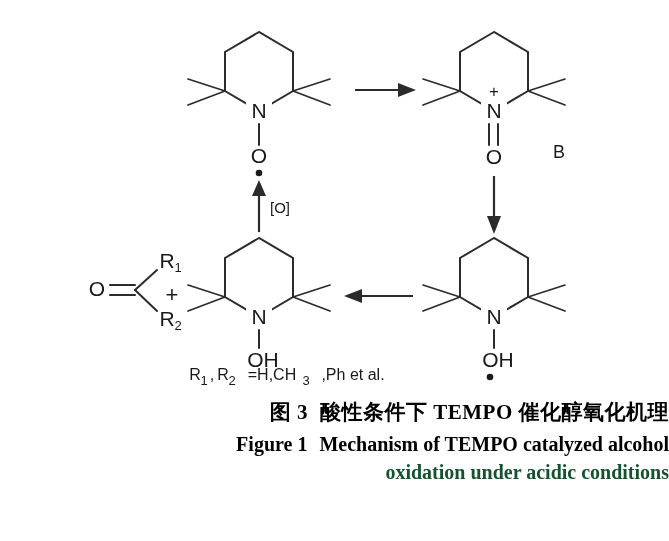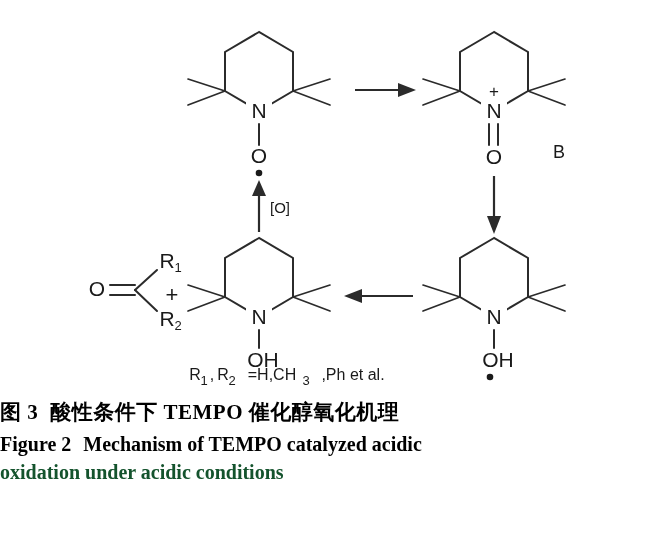--- a/index.html
+++ b/index.html
@@ -64,21 +64,21 @@
     dominant-baseline:middle;
   }
   .bond{stroke:#2b2b2b;stroke-width:2;fill:none;stroke-linecap:round;}
   .bond-thin{stroke:#2b2b2b;stroke-width:1.7;fill:none;stroke-linecap:round;}
   .arrow-line{stroke:#2b2b2b;stroke-width:2.2;fill:none;}
   .arrow-head{fill:#2b2b2b;}
   .radical-dot{fill:#1a1a1a;}
 
   #caption-area{
     position:absolute;left:0;top:398px;width:669px;
-    text-align:left;
+    text-align:right;
   }
   .caption-cn{
     font-family:"Liberation Serif","DejaVu Serif",serif;
     font-size:21px;font-weight:bold;color:#000;
     letter-spacing:0.5px;
     margin:0 0 5px 0;line-height:1.35;
   }
   .caption-en{
     font-family:"Liberation Serif","DejaVu Serif",serif;
     font-size:20px;font-weight:bold;color:#000;
@@ -208,18 +208,18 @@
   </g>
 
 </svg>
 </div>
 
 <div id="caption-area">
   <p class="caption-cn">
     <span>图 3</span><span class="cap-gap"></span><span>酸性条件下 TEMPO 催化醇氧化机理</span>
   </p>
   <p class="caption-en">
-    <span>Figure 2</span><span class="cap-gap"></span><span>Mechanism of TEMPO catalyzed acidic</span>
+    <span>Figure 1</span><span class="cap-gap"></span><span>Mechanism of TEMPO catalyzed alcohol</span>
   </p>
   <p class="caption-en-line2">
     <span>oxidation under acidic conditions</span>
   </p>
 </div>
 
 </body></html>

